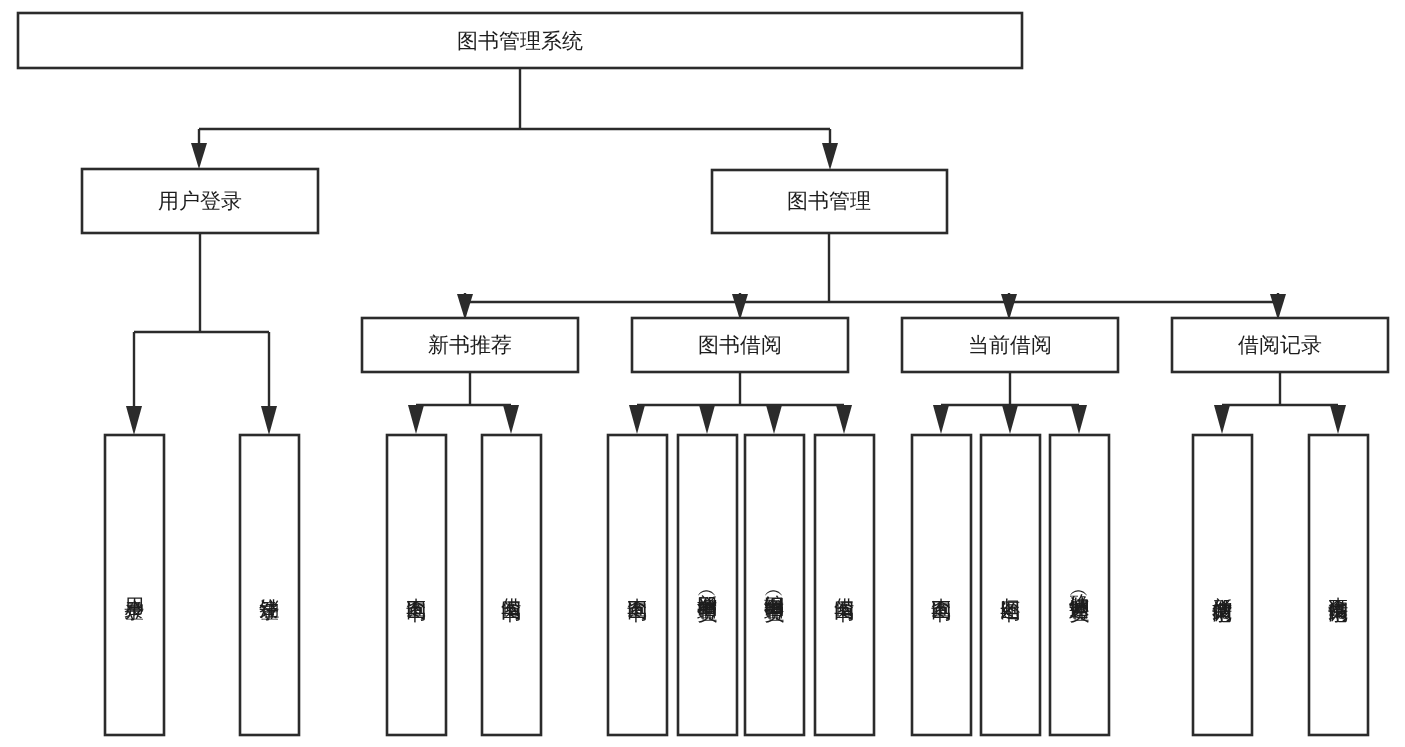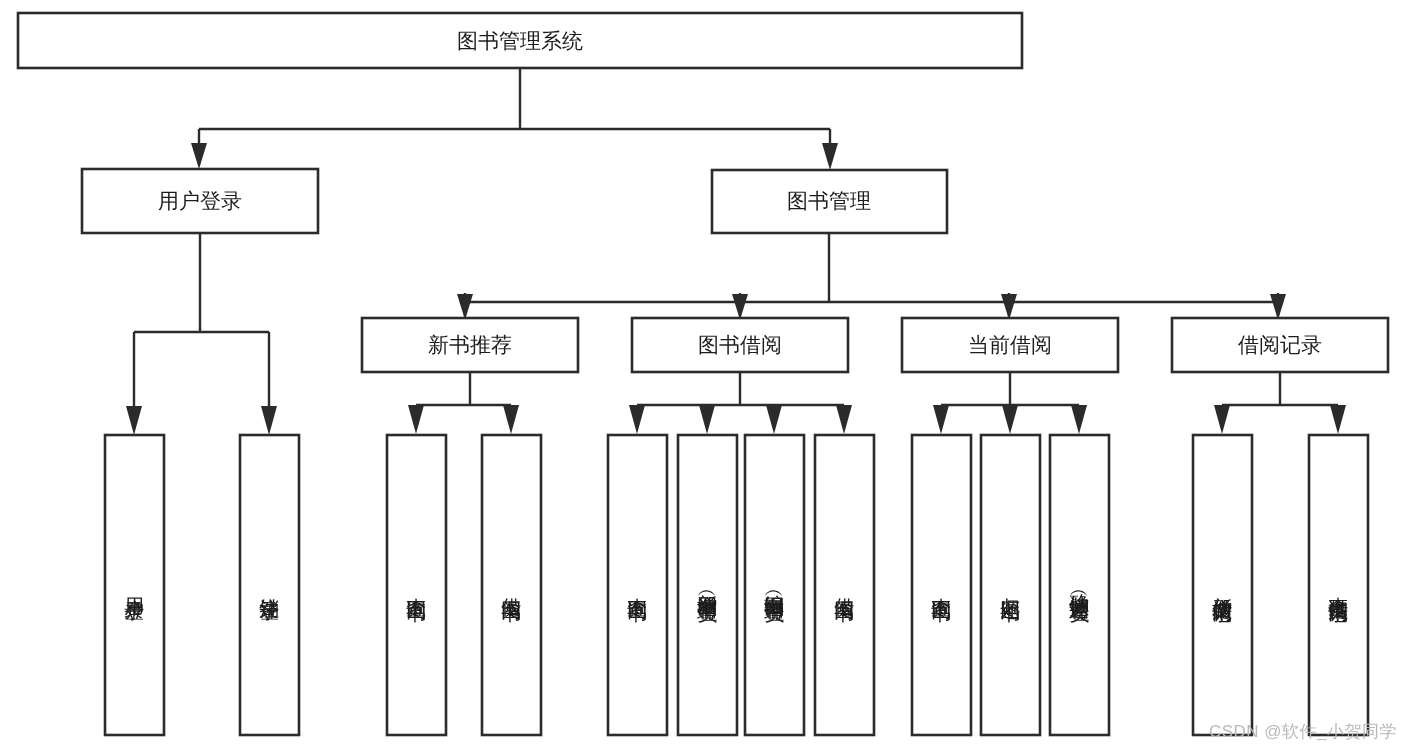--- a/index.html
+++ b/index.html
@@ -181,15 +181,14 @@
   <div class="node-label-v" style="left:745px; top:435px; width:59px; height:300px;">编辑图书（管理员）</div>
   <div class="node-label-v" style="left:815px; top:435px; width:59px; height:300px;">借阅图书</div>
 
   <div class="node-label-v" style="left:912px; top:435px; width:59px; height:300px;">查询图书</div>
   <div class="node-label-v" style="left:981px; top:435px; width:59px; height:300px;">归还图书</div>
   <div class="node-label-v" style="left:1050px; top:435px; width:59px; height:300px;">确认归还（管理员）</div>
 
   <div class="node-label-v" style="left:1193px; top:435px; width:59px; height:300px;">新增借阅记录</div>
   <div class="node-label-v" style="left:1309px; top:435px; width:59px; height:300px;">查询借阅记录</div>
 
-  <div class="watermark">CSDN @软件_小贺同学</div>
 
 </div>
 
 </body></html>

